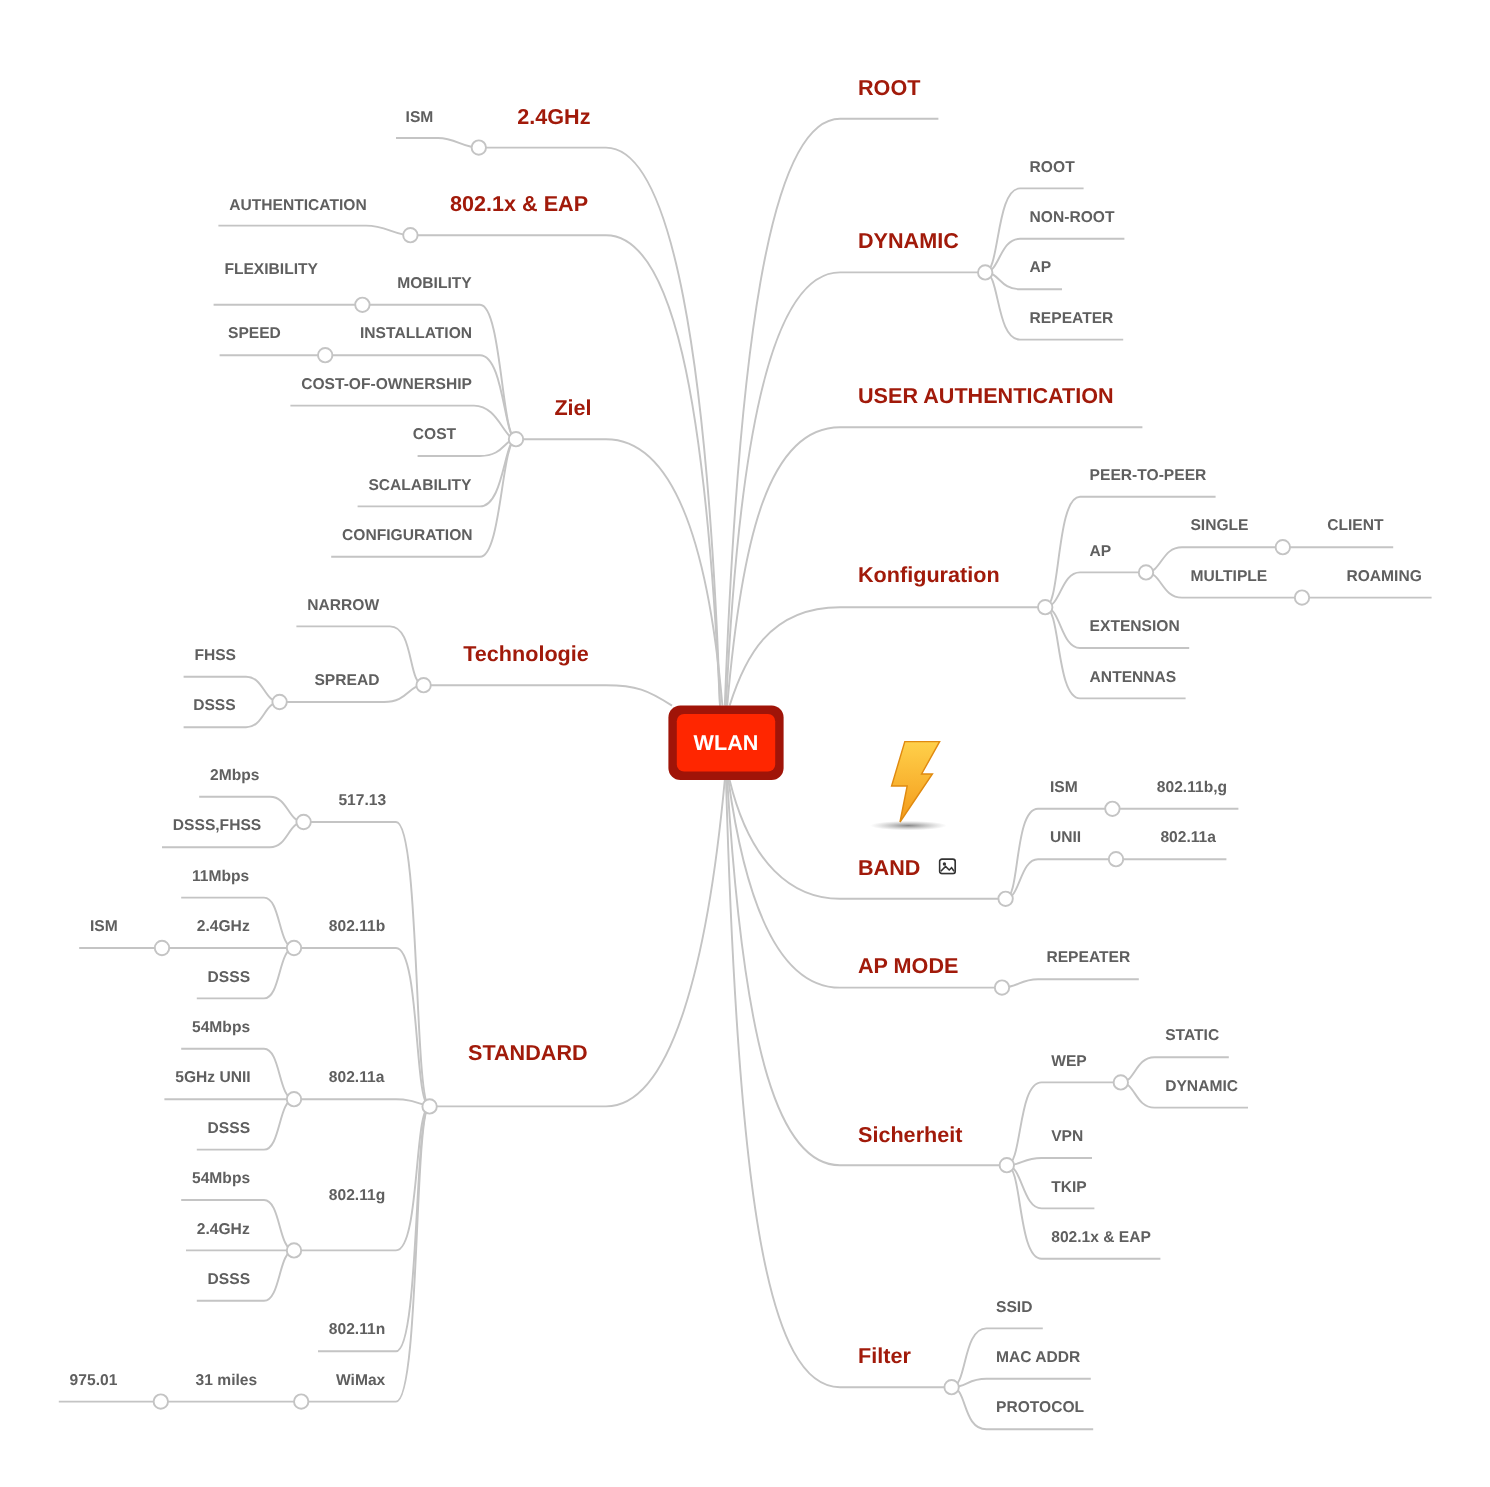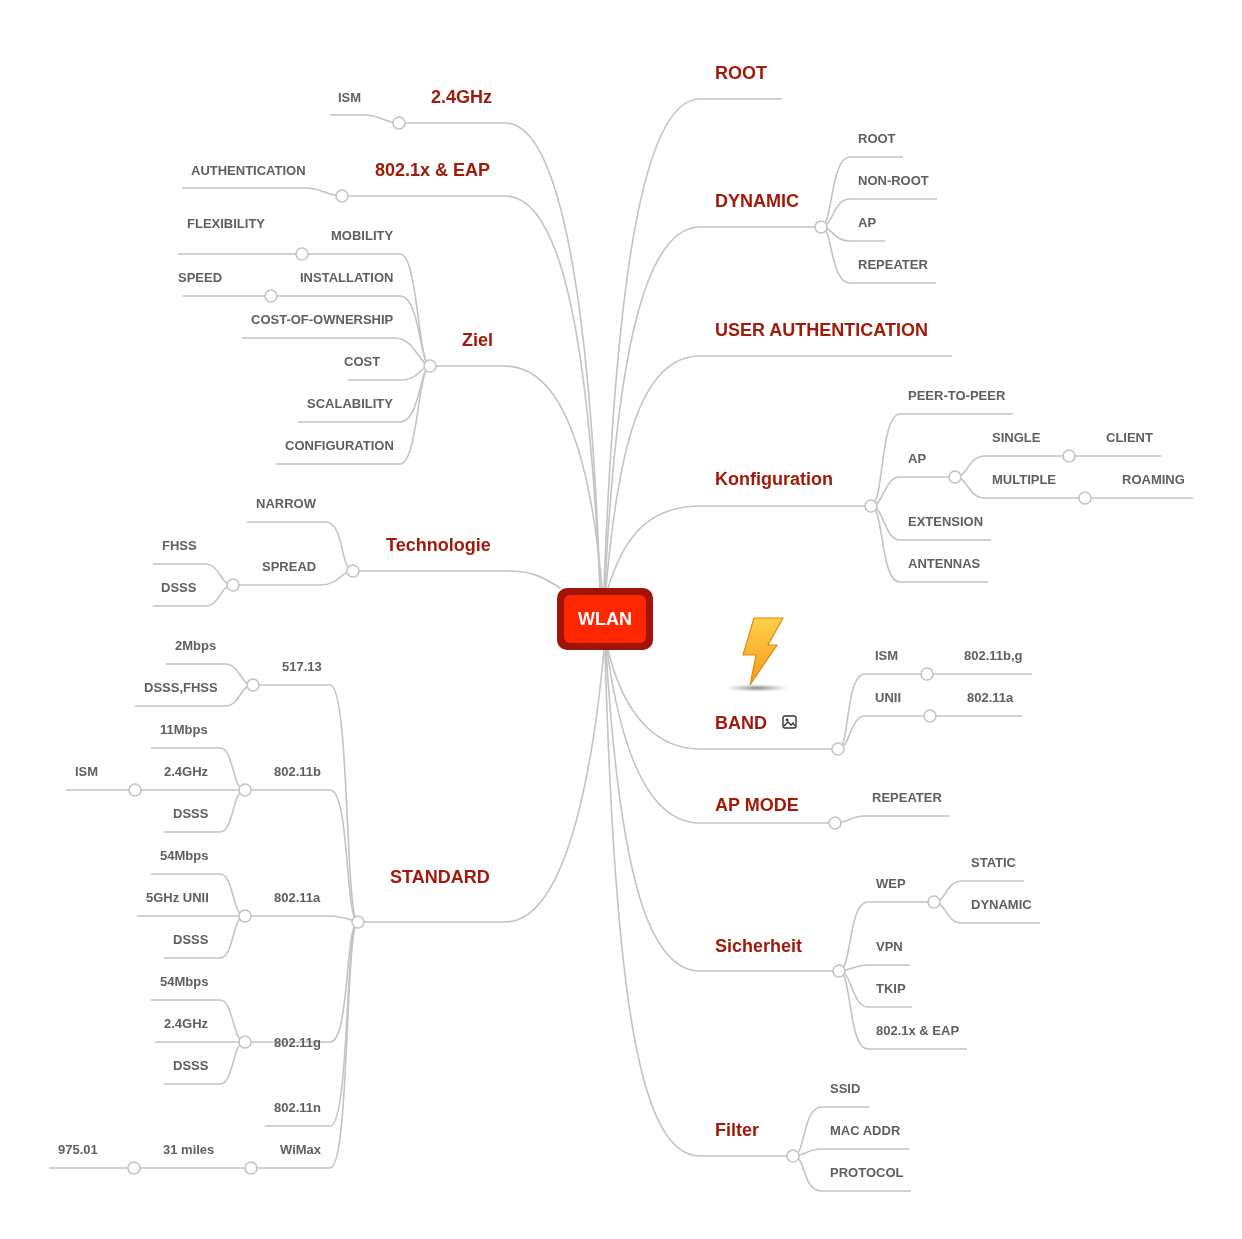--- a/index.html
+++ b/index.html
@@ -151,21 +151,21 @@
 <div class="lbl main" style="left:431px;top:88px">2.4GHz</div>
 <div class="lbl sub" style="left:338px;top:91px">ISM</div>
 
 <div class="lbl main" style="left:375px;top:161px">802.1x &amp; EAP</div>
 <div class="lbl sub" style="left:191px;top:164px">AUTHENTICATION</div>
 
 <div class="lbl main" style="left:462px;top:331px">Ziel</div>
 <div class="lbl sub" style="left:331px;top:229px">MOBILITY</div>
 <div class="lbl sub" style="left:187px;top:217px">FLEXIBILITY</div>
 <div class="lbl sub" style="left:300px;top:271px">INSTALLATION</div>
-<div class="lbl sub" style="left:178px;top:271px">SPEED</div>
+<div class="lbl sub" style="left:190px;top:271px">SPEED</div>
 <div class="lbl sub" style="left:251px;top:313px">COST-OF-OWNERSHIP</div>
 <div class="lbl sub" style="left:344px;top:355px">COST</div>
 <div class="lbl sub" style="left:307px;top:397px">SCALABILITY</div>
 <div class="lbl sub" style="left:285px;top:439px">CONFIGURATION</div>
 
 <div class="lbl main" style="left:386px;top:536px">Technologie</div>
 <div class="lbl sub" style="left:256px;top:497px">NARROW</div>
 <div class="lbl sub" style="left:262px;top:560px">SPREAD</div>
 <div class="lbl sub" style="left:162px;top:539px">FHSS</div>
 <div class="lbl sub" style="left:161px;top:581px">DSSS</div>
@@ -179,21 +179,21 @@
 <div class="lbl sub" style="left:160px;top:723px">11Mbps</div>
 <div class="lbl sub" style="left:164px;top:765px">2.4GHz</div>
 <div class="lbl sub" style="left:75px;top:765px">ISM</div>
 <div class="lbl sub" style="left:173px;top:807px">DSSS</div>
 
 <div class="lbl sub" style="left:274px;top:891px">802.11a</div>
 <div class="lbl sub" style="left:160px;top:849px">54Mbps</div>
 <div class="lbl sub" style="left:146px;top:891px">5GHz UNII</div>
 <div class="lbl sub" style="left:173px;top:933px">DSSS</div>
 
-<div class="lbl sub" style="left:274px;top:1036px">802.11g</div>
+<div class="lbl sub" style="left:274px;top:989px">802.11g</div>
 <div class="lbl sub" style="left:160px;top:975px">54Mbps</div>
 <div class="lbl sub" style="left:164px;top:1017px">2.4GHz</div>
 <div class="lbl sub" style="left:173px;top:1059px">DSSS</div>
 
 <div class="lbl sub" style="left:274px;top:1101px">802.11n</div>
 <div class="lbl sub" style="left:280px;top:1143px">WiMax</div>
 <div class="lbl sub" style="left:163px;top:1143px">31 miles</div>
 <div class="lbl sub" style="left:58px;top:1143px">975.01</div>
 
 <div class="lbl main" style="left:715px;top:64px">ROOT</div>

